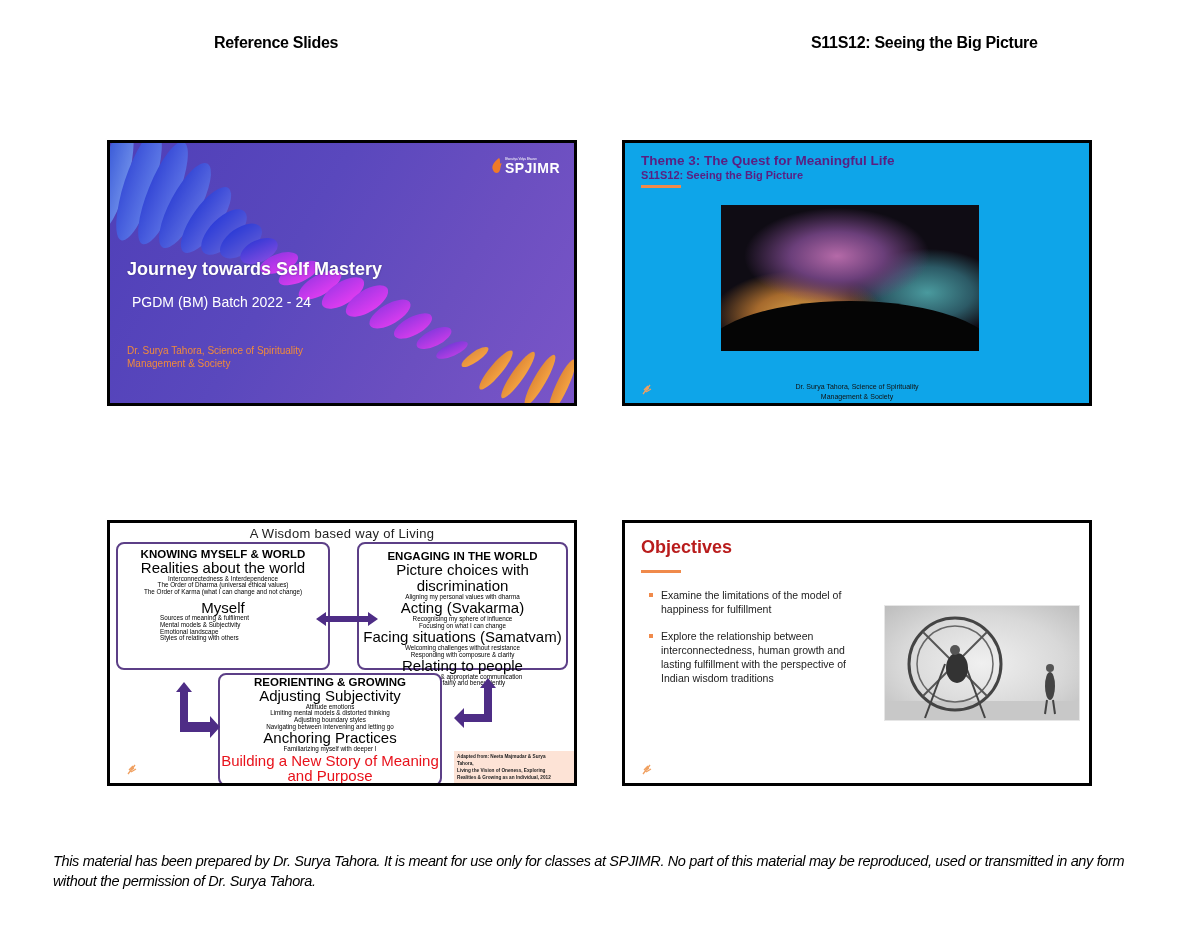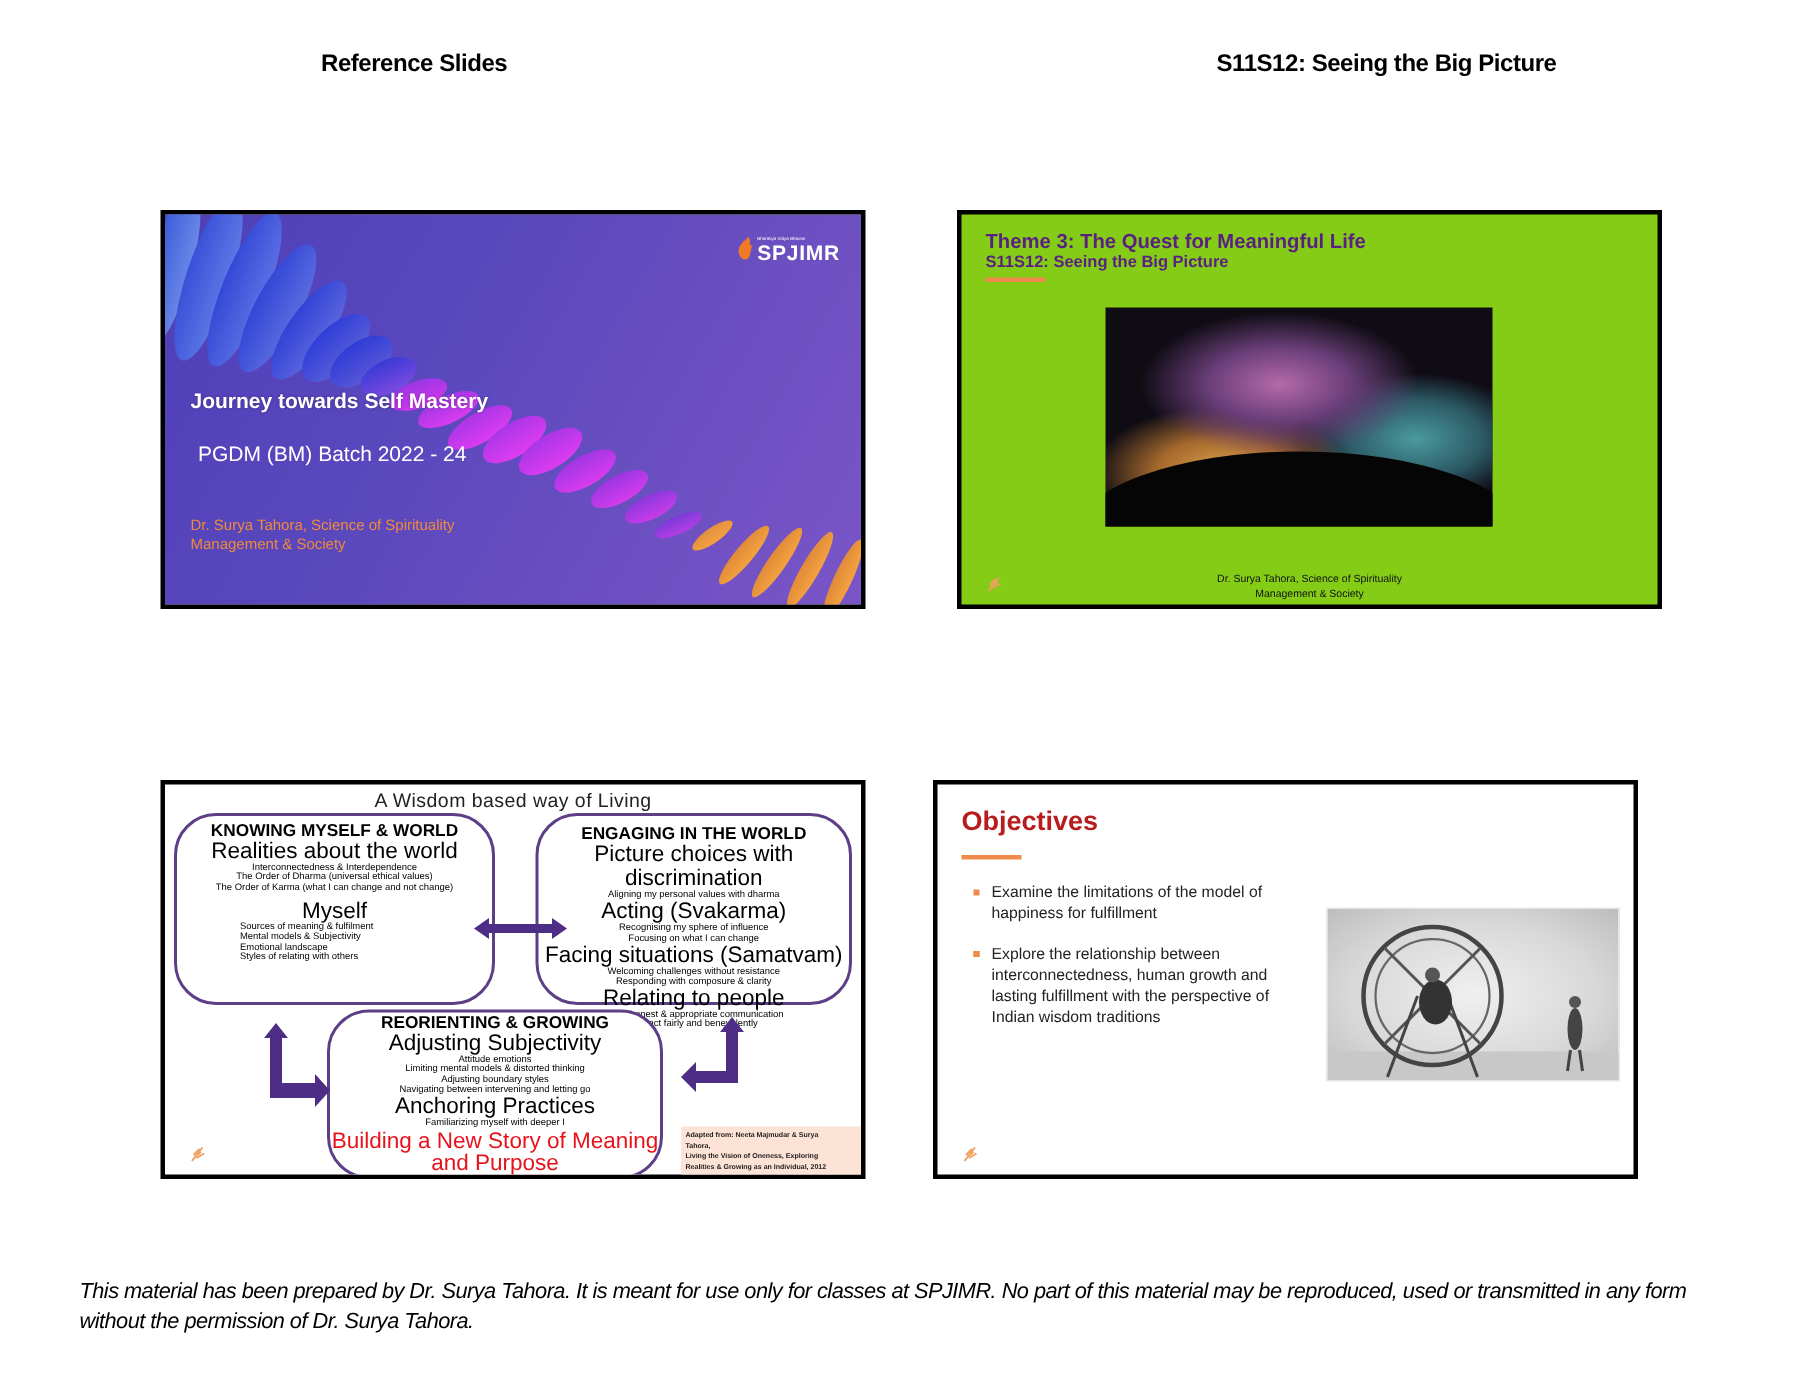--- a/index.html
+++ b/index.html
@@ -5,47 +5,47 @@
   * { box-sizing: border-box; margin: 0; padding: 0; }
   html, body { width: 1200px; height: 927px; background: #ffffff; overflow: hidden; }
   body { position: relative; font-family: "Liberation Sans", sans-serif; color: #000; }
 
   .page-header { position: absolute; top: 34px; font-family: "Liberation Sans", sans-serif; font-weight: bold; font-size: 16px; letter-spacing: -0.3px; }
   .ph-left { left: 214px; }
   .ph-right { left: 811px; }
 
   .slide { position: absolute; width: 470px; height: 266px; border: 3px solid #000; overflow: hidden; }
   #s1 { left: 107px; top: 140px; }
-  #s2 { left: 638px; top: 140px; background: #84cc16; }
+  #s2 { left: 622px; top: 140px; background: #0ea5e9; }
   #s3 { left: 107px; top: 520px; background: #fff; }
   #s4 { left: 622px; top: 520px; background: #fff; }
 
   
   #s1 { background: linear-gradient(120deg, #4f3fb8 0%, #5a48bd 40%, #6b4fc0 70%, #7a55c8 100%); padding-left: 40px; }
   .s1-wave { position: absolute; border-radius: 50%; }
-  .s1-title { position: absolute; left: 17px; top: 116px; color: #fff; font-weight: bold; font-size: 14px; text-shadow: 0 0 2px rgba(0,0,0,0.3); z-index: 5; }
+  .s1-title { position: absolute; left: 17px; top: 116px; color: #fff; font-weight: bold; font-size: 18px; text-shadow: 0 0 2px rgba(0,0,0,0.3); z-index: 5; }
   .s1-sub { position: absolute; left: 22px; top: 151px; color: #fff; font-size: 14px; z-index: 5; }
   .s1-author { position: absolute; left: 17px; top: 201px; color: #f08a3c; font-size: 10px; line-height: 13px; z-index: 5; }
   .s1-logo { position: absolute; right: 14px; top: 14px; display: flex; align-items: center; z-index: 5; }
   .s1-logo-text { color: #fff; font-weight: bold; font-size: 14px; letter-spacing: 0.5px; line-height: 14px; }
   .s1-logo-tag { color: #fff; font-size: 3px; }
 
   
   .s2-title { position: absolute; left: 16px; top: 10px; color: #5a1f82; font-weight: bold; font-size: 13.5px; }
   .s2-sub { position: absolute; left: 16px; top: 26px; color: #5a1f82; font-weight: bold; font-size: 11px; }
   .orange-bar { position: absolute; height: 3px; background: #f08a4b; }
   .s2-photo { position: absolute; left: 96px; top: 62px; width: 258px; height: 146px; background: radial-gradient(ellipse 60% 55% at 45% 35%, #b56aa8 0%, #6b3f7a 30%, transparent 60%), radial-gradient(ellipse 55% 50% at 30% 75%, #d8a14a 0%, #a66a2d 30%, transparent 60%), radial-gradient(ellipse 50% 50% at 80% 60%, #4a9a9e 0%, #2c5a66 35%, transparent 60%), #0f0c14; overflow: hidden; }
   .s2-ground { position: absolute; left: -20px; right: -20px; bottom: -60px; height: 110px; background: #050505; border-radius: 50% 50% 0 0; }
   .s2-person { position: absolute; left: 120px; top: 102px; width: 5px; height: 24px; background: #050505; border-radius: 2px 2px 0 0; }
   .s2-footer { position: absolute; left: 0; right: 0; top: 239px; text-align: center; font-size: 7px; line-height: 10px; color: #111; }
   .leaf-icon { position: absolute; width: 12px; height: 12px; }
 
   
   .s3-title { position: absolute; left: 0; right: 0; top: 3px; text-align: center; font-size: 13px; color: #222; letter-spacing: 0.3px; }
-  .box { position: absolute; border: 2px solid #5c3f87; border-radius: 28px; background: #fff; text-align: center; line-height: 1.05; }
+  .box { position: absolute; border: 2px solid #5c3f87; border-radius: 8px; background: #fff; text-align: center; line-height: 1.05; }
   .box .h { font-weight: bold; font-size: 11.5px; }
   .box .m { font-size: 15px; }
   .box .s { font-size: 6.3px; }
   .box .red { color: #e8121b; }
   #box-know { left: 6px; top: 19px; width: 214px; height: 128px; padding-top: 4px; }
   #box-engage { left: 247px; top: 19px; width: 211px; height: 128px; padding-top: 6px; }
   #box-reorient { left: 108px; top: 150px; width: 224px; height: 113px; padding-top: 1px; }
   .arrow { position: absolute; }
   .citation { position: absolute; left: 344px; top: 228px; width: 122px; height: 34px; background: #fde3d6; font-size: 4.7px; line-height: 7px; padding: 2px 3px; color: #222; font-weight: bold; }
 

